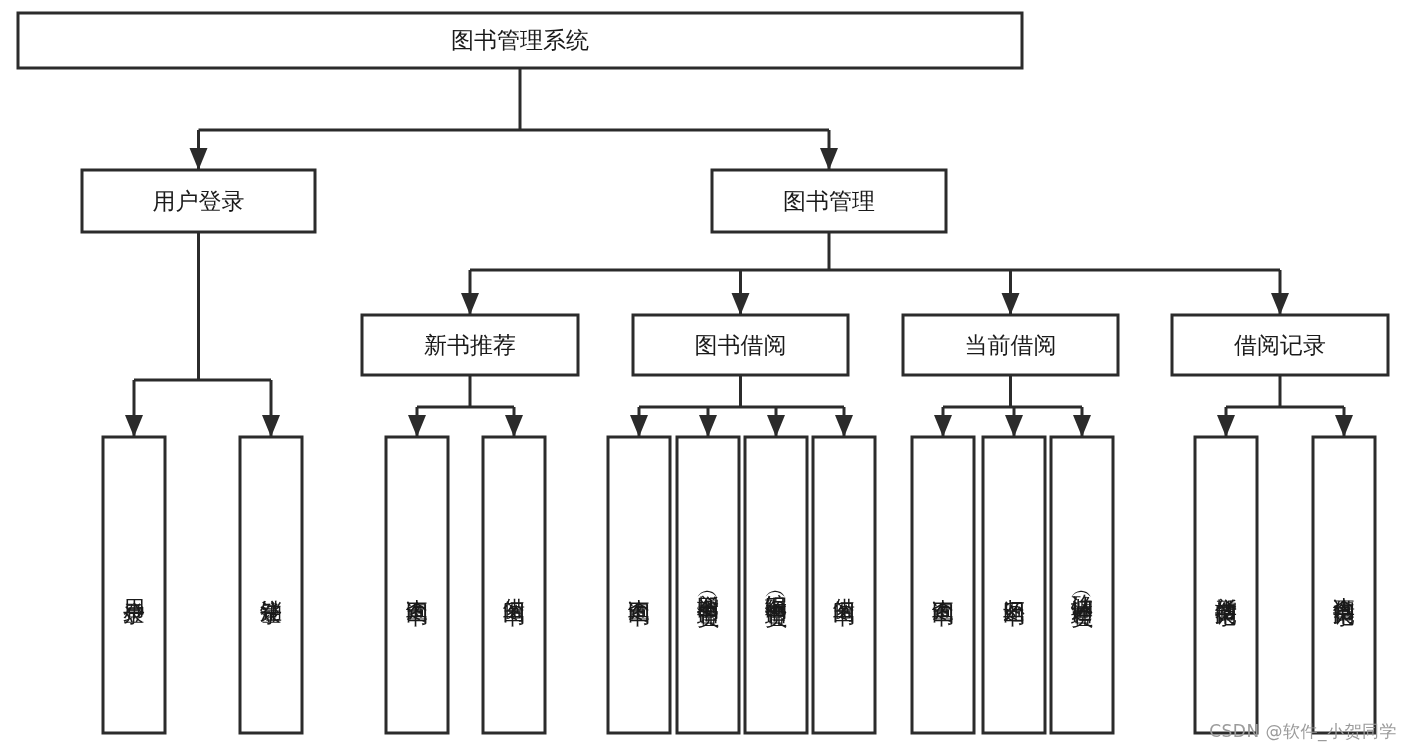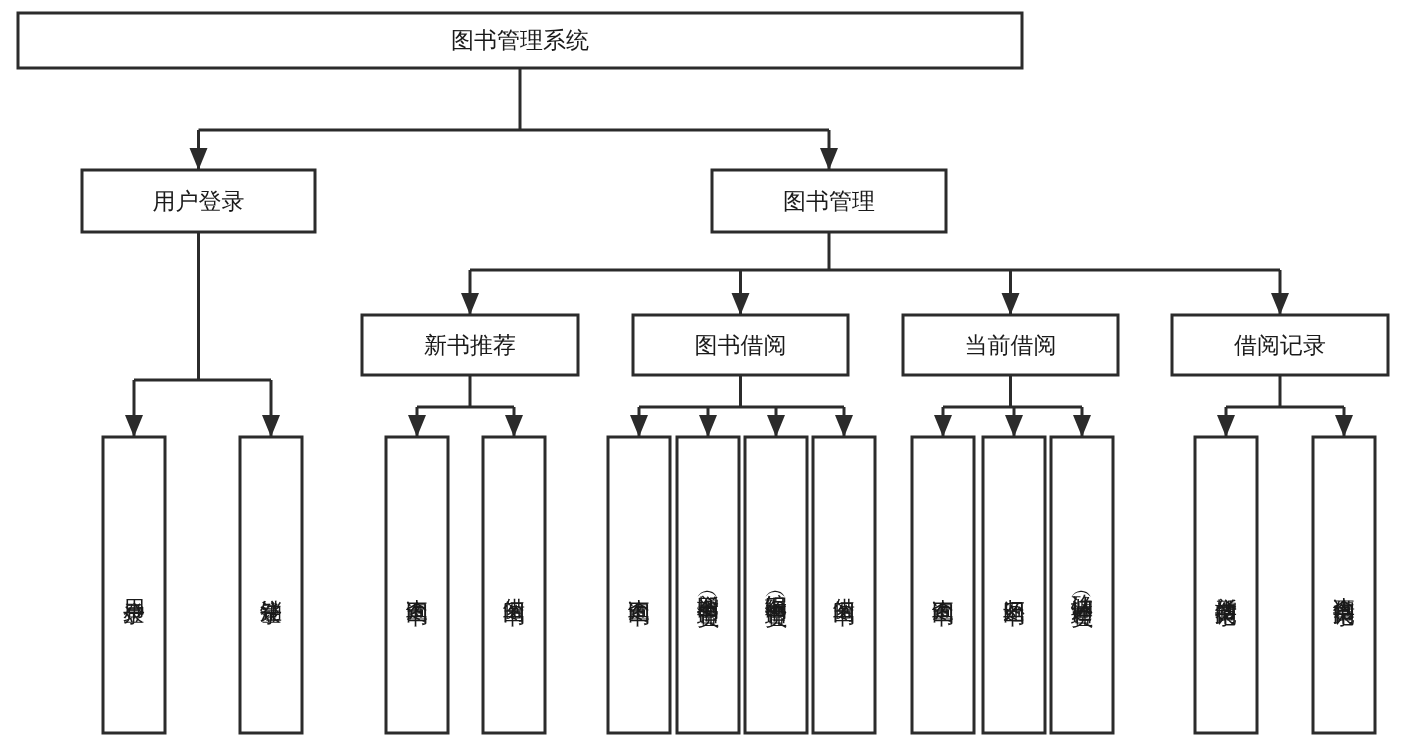--- a/index.html
+++ b/index.html
@@ -244,14 +244,15 @@
         <span class="vlabel-text">查询借阅记录</span>
       </div>
       <div class="vlabel-wrap" style="left: 103px; top: 437px; width: 62px; height: 296px;">
         <span class="vlabel-text">用户登录</span>
       </div>
       <div class="vlabel-wrap" style="left: 240px; top: 437px; width: 62px; height: 296px;">
         <span class="vlabel-text">注销登录</span>
       </div>
     </div>
 
+  <div class="watermark">CSDN @软件_小贺同学</div>
 
 </div>
 
 </body></html>

